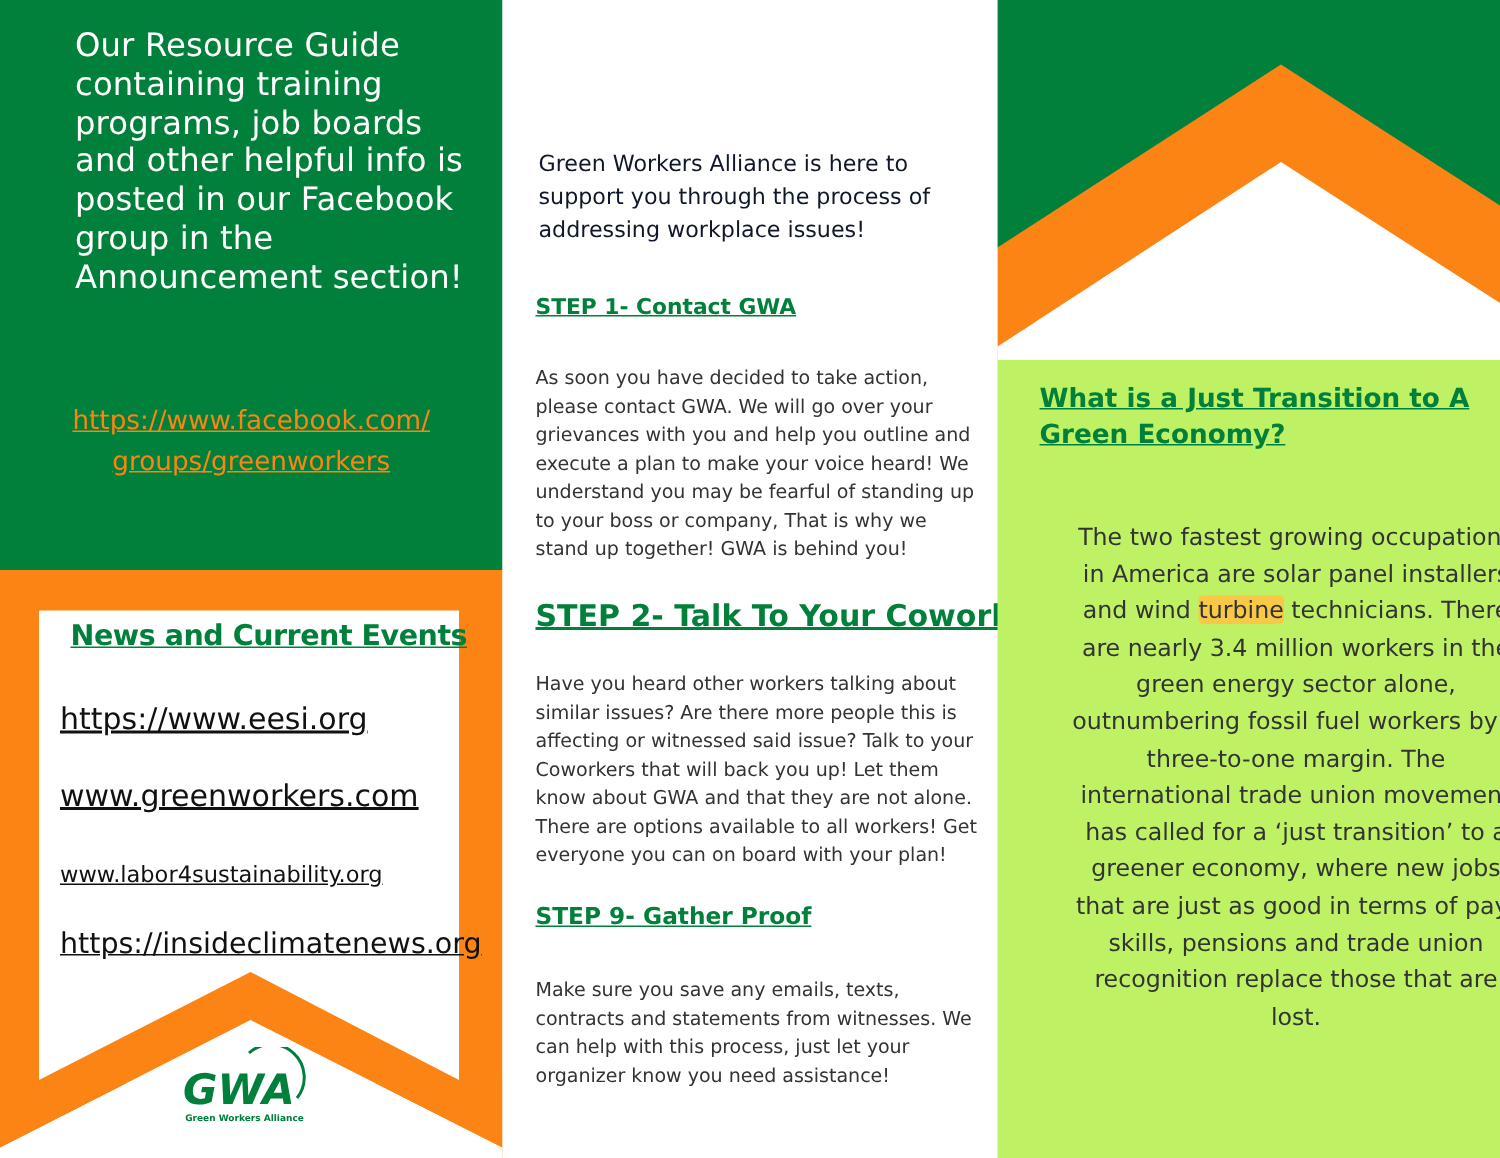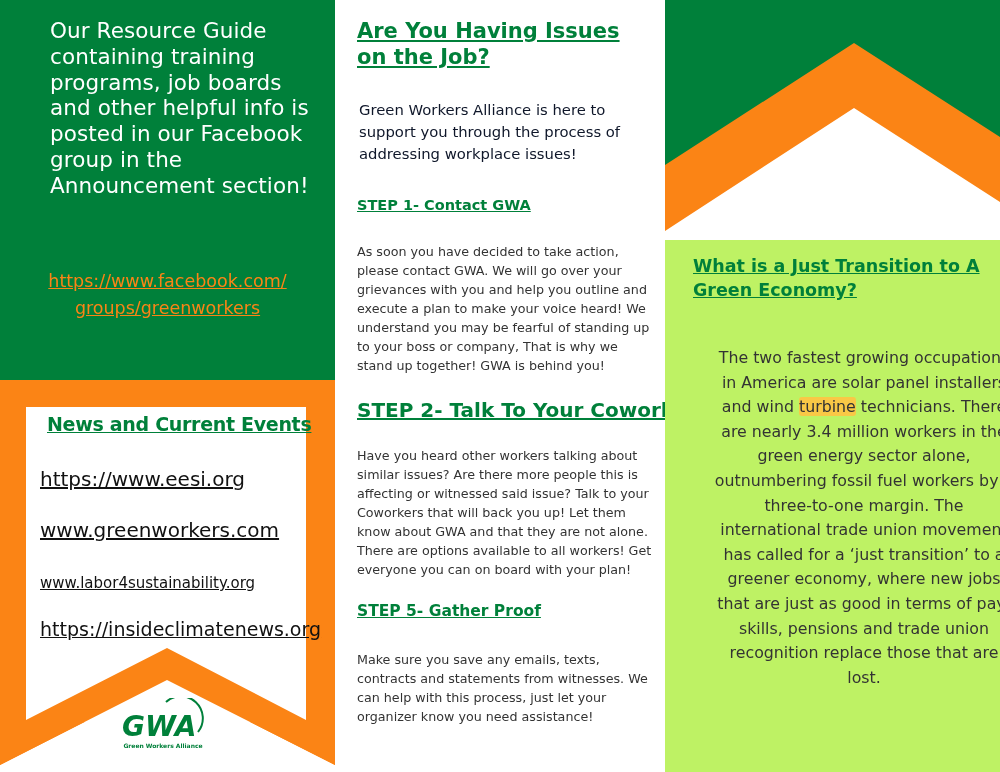--- a/index.html
+++ b/index.html
@@ -99,30 +99,29 @@
   <div class="logo">
     <svg width="90" height="44" viewBox="0 0 90 44">
       <path d="M48 4 A22 22 0 0 1 80 34" stroke="#00803a" stroke-width="2" fill="none"></path>
       <text x="4" y="38" font-family="DejaVu Sans, sans-serif" font-size="28" font-weight="bold" font-style="italic" fill="#00803a">GWA</text>
     </svg>
     <div class="logo-sub">Green Workers Alliance</div>
   </div>
 </div>
 
 <div id="middle" class="panel">
-  <div class="mid-title">Are You Having Issues on the Job?</div>
   <div class="mid-intro">Green Workers Alliance is here to support you through the process of addressing workplace issues!</div>
 
   <div class="step-heading s1">STEP 1- Contact GWA</div>
   <div class="step-body b1">As soon you have decided to take action, please contact GWA. We will go over your grievances with you and help you outline and execute a plan to make your voice heard! We understand you may be fearful of standing up to your boss or company, That is why we stand up together! GWA is behind you!</div>
 
   <div class="step-heading s2">STEP 2- Talk To Your Coworkers</div>
   <div class="step-body b2">Have you heard other workers talking about similar issues? Are there more people this is affecting or witnessed said issue? Talk to your Coworkers that will back you up! Let them know about GWA and that they are not alone. There are options available to all workers! Get everyone you can on board with your plan!</div>
 
-  <div class="step-heading s3">STEP 5- Gather Proof</div>
+  <div class="step-heading s3">STEP 9- Gather Proof</div>
   <div class="step-body b3">Make sure you save any emails, texts, contracts and statements from witnesses. We can help with this process, just let your organizer know you need assistance!</div>
 </div>
 
 <div id="right" class="panel">
   <svg class="right-shape" viewBox="0 0 335 240" width="335" height="240">
     <rect x="0" y="0" width="335" height="240" fill="#ffffff"></rect>
 
     <polygon points="0,0 335,0 335,202 189,108 0,231" fill="#fb8415"></polygon>
 
     <polygon points="0,0 335,0 335,137 189,43 0,165" fill="#00803a"></polygon>

